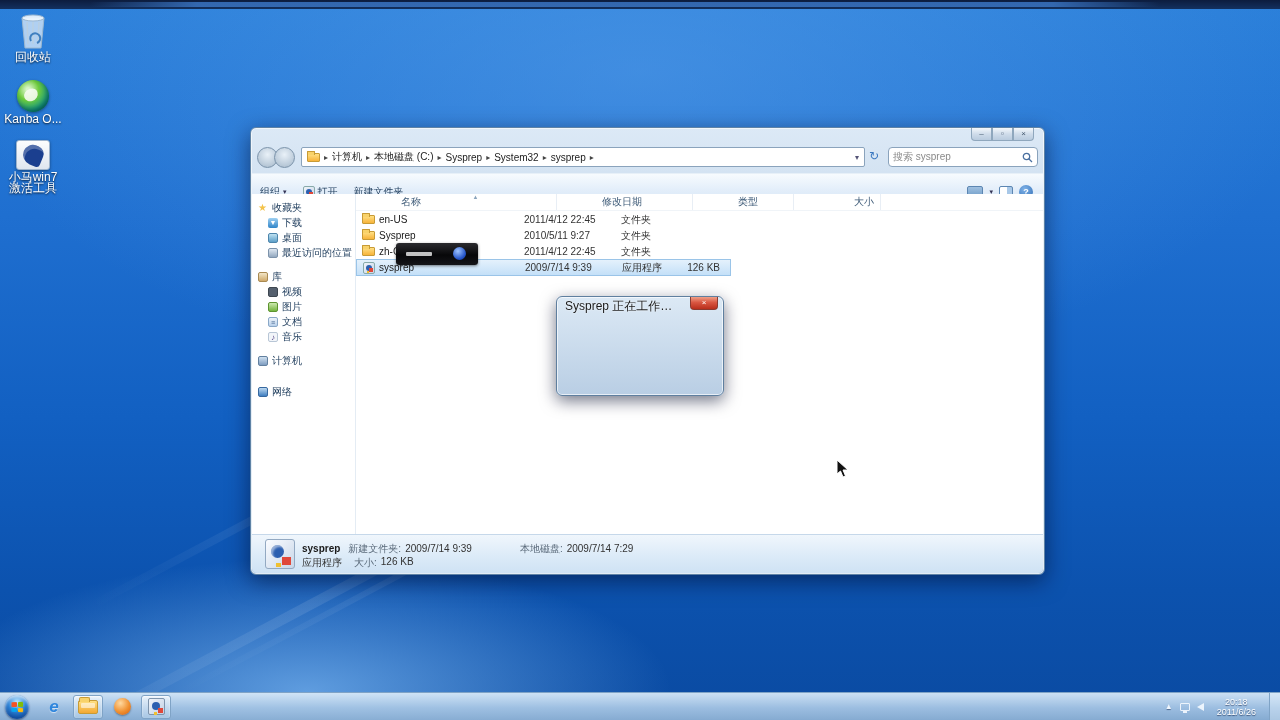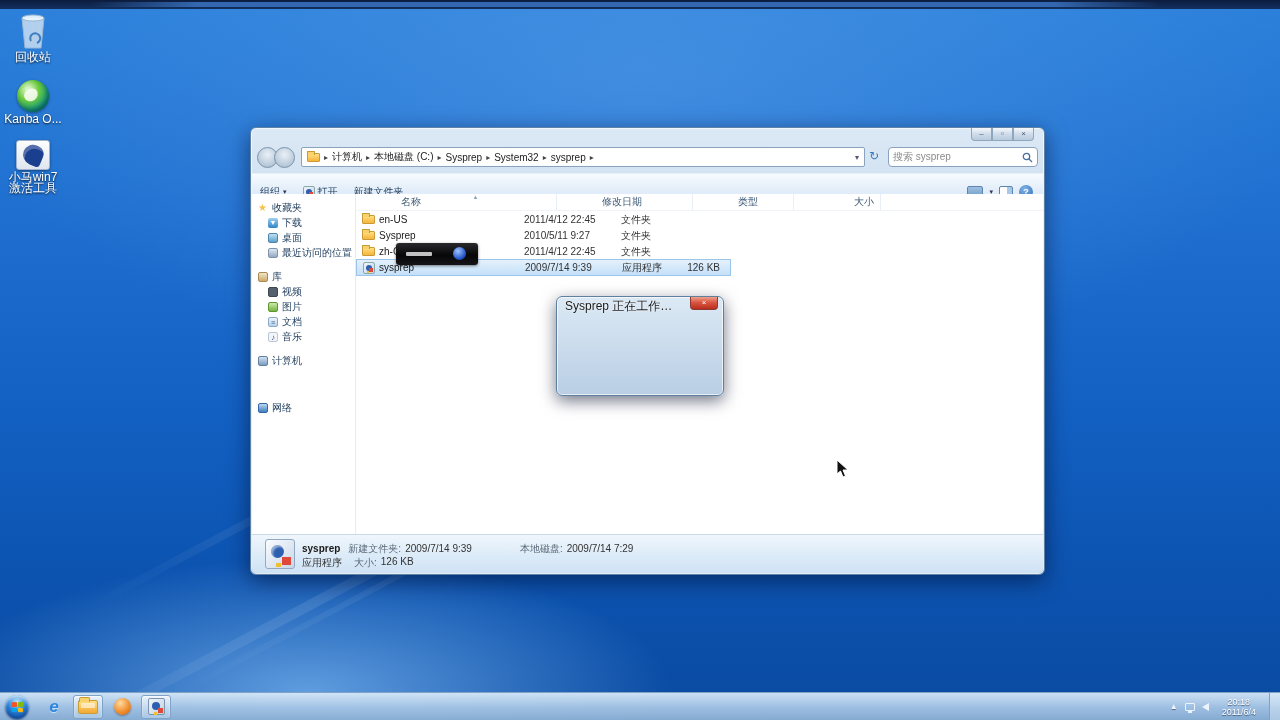--- a/index.html
+++ b/index.html
@@ -305,21 +305,21 @@
             <span class="sicon ic-music">♪</span>
             <span>音乐</span>
           </div>
         </div>
         <div class="side-group">
           <div class="side-head">
             <span class="sicon ic-computer"></span>
             <span>计算机</span>
           </div>
         </div>
-        <div class="side-group" style="margin-top:32px;font-family:Liberation Serif, serif;">
+        <div class="side-group" style="margin-top:16px;font-family:Liberation Serif, serif;">
           <div class="side-head">
             <span class="sicon ic-network"></span>
             <span>网络</span>
           </div>
         </div>
       </div>
 
       <div class="filearea">
         <div class="fhead">
           <div class="fh fh-name">
@@ -419,21 +419,21 @@
     <div class="tb-btn pressed">
         <span class="tb-sysprep"></span>
       </div>
 
     <div class="tray">
       <span class="tray-ic">▲</span>
       <span class="net-ic"></span>
       <span class="vol-ic"></span>
       <div class="clock">
         <div>20:18</div>
-        <div>2011/6/4</div>
+        <div>2011/6/26</div>
       </div>
       <div class="show-desktop"></div>
     </div>
   </div>
 
   <div class="cursor">
     <svg width="13" height="19" viewBox="0 0 13 19">
       <path d="M1 1 L1 15 L4.5 12 L7 18 L9.5 17 L7 11 L12 11 Z" fill="#111" stroke="#fff" stroke-width="1"></path>
     </svg>
   </div>

